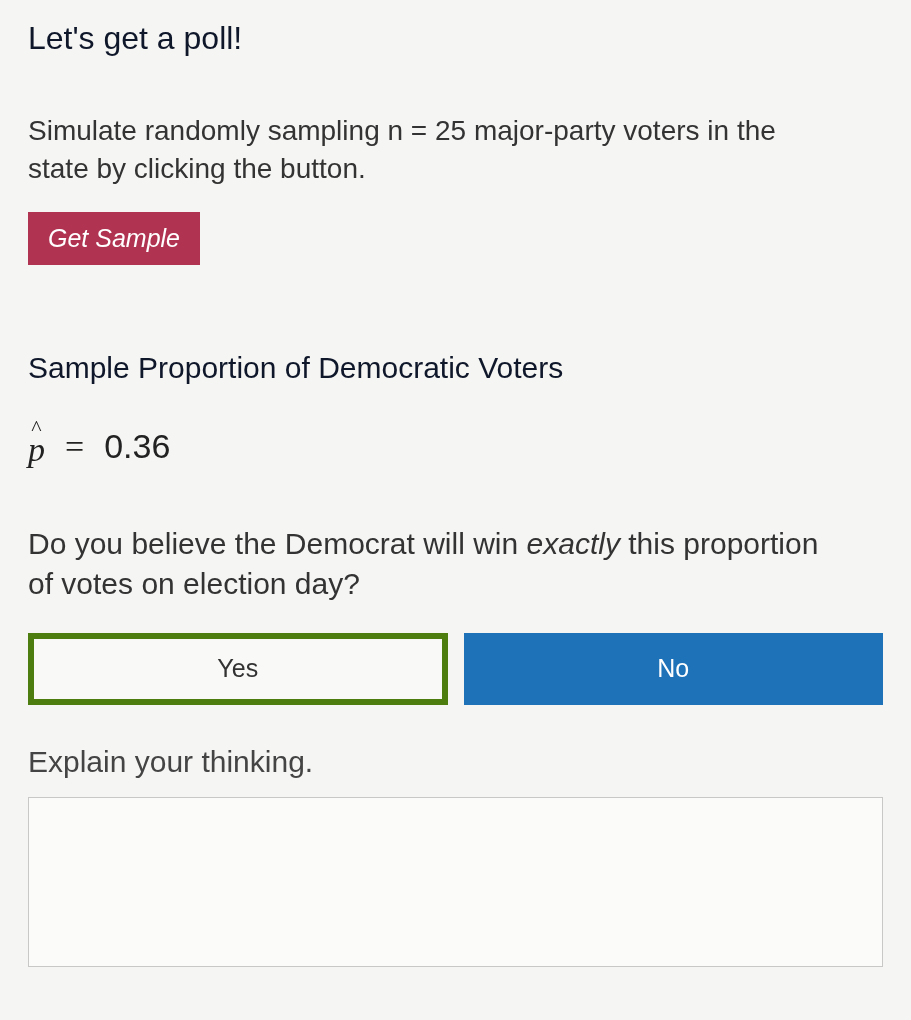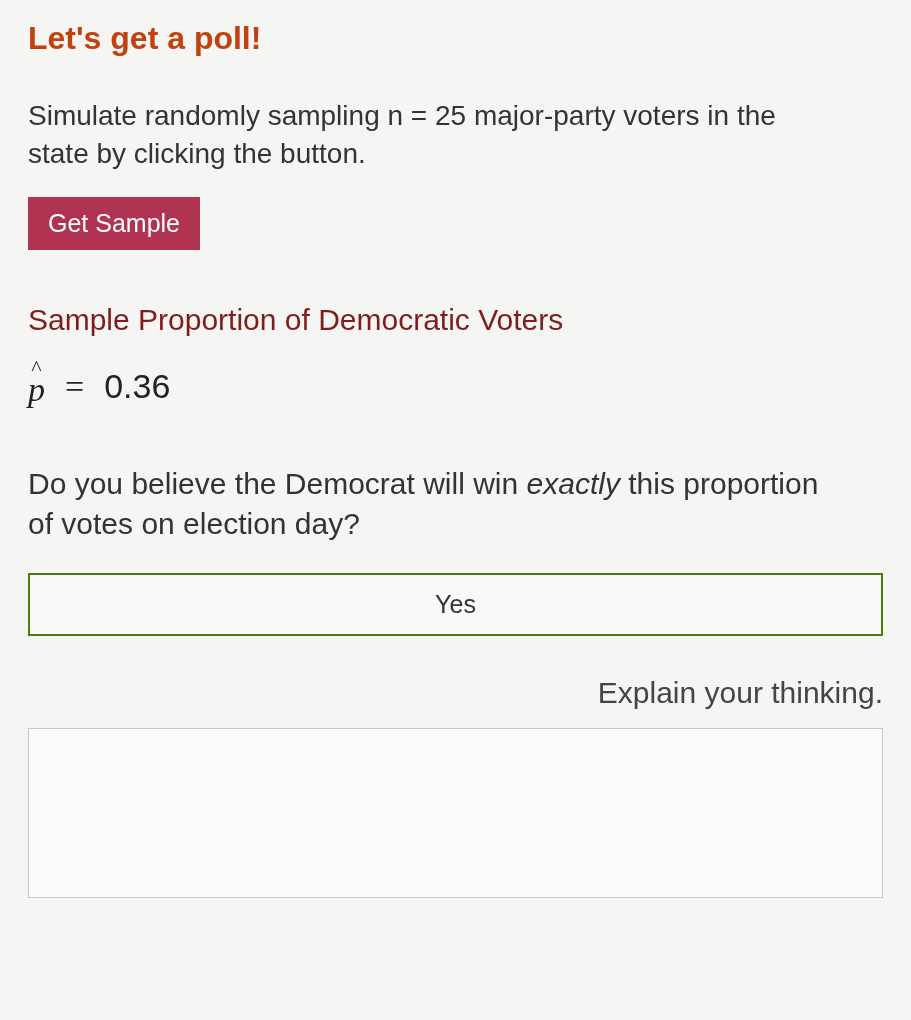--- a/index.html
+++ b/index.html
@@ -10,45 +10,46 @@
     body {
       font-family: -apple-system, BlinkMacSystemFont, "Segoe UI", Helvetica, Arial, sans-serif;
       background: #f5f5f3;
       width: 911px;
       height: 1020px;
       padding: 20px 28px;
       color: #2a2a2a;
     }
     .title {
       font-size: 32px;
-      font-weight: 700;
-      margin-bottom: 40px;
-      color: #c2410c;
+      font-weight: 400;
+      margin-bottom: 55px;
+      color: #0f172a;
     }
     .instruction {
       font-size: 28px;
       line-height: 1.35;
       margin-bottom: 24px;
       color: #333;
       max-width: 800px;
     }
     .get-sample-btn {
       display: inline-block;
       background: #b13352;
       color: #fff;
       font-size: 25px;
       padding: 12px 20px;
       border: none;
       cursor: pointer;
-      margin-bottom: 53px;
+      margin-bottom: 86px;
+      font-style: italic;
     }
     .section-heading {
       font-size: 30px;
-      color: #7f1d1d;
-      margin-bottom: 28px;
+      color: #0f172a;
+      margin-bottom: 40px;
     }
     .phat-row {
       font-size: 34px;
       color: #222;
       margin-bottom: 55px;
       display: flex;
       align-items: center;
       gap: 20px;
     }
     .phat-symbol {
@@ -84,40 +85,39 @@
     .question em {
       font-style: italic;
     }
     .choice-row {
       display: flex;
       gap: 16px;
       margin-bottom: 40px;
     }
     .choice-btn {
       flex: 1;
-      height: 63px;
+      height: 72px;
       font-size: 25px;
-      border: 2px solid #4d7c0f;
+      border: 6px solid #4d7c0f;
       background: #f9f9f7;
       color: #333;
       cursor: pointer;
       display: flex;
       align-items: center;
       justify-content: center;
     }
     .choice-btn.selected {
       background: #1e72b8;
       color: #fff;
       border-color: #1e72b8;
     }
     .explain-label {
       font-size: 30px;
       color: #444;
       margin-bottom: 18px;
-      text-align: right;
     }
     .explain-box {
       width: 100%;
       height: 170px;
       border: 1px solid #c8c8c6;
       background: #fbfbf9;
       padding: 12px;
       font-size: 22px;
       font-family: inherit;
       resize: none;
@@ -149,20 +149,21 @@
   <span class="equals">=</span>
   <span class="phat-value">0.36</span>
 </div>
 
 <div class="question">
   <span>Do you believe the Democrat will win </span><em>exactly</em><span> this proportion of votes on election day?</span>
 </div>
 
 <div class="choice-row">
   <button class="choice-btn">Yes</button>
+  <button class="choice-btn selected">No</button>
 </div>
 
 <div class="explain-label">Explain your thinking.</div>
 
 <textarea class="explain-box" value="" style=""></textarea>
 
 
 
 
 </body></html>

